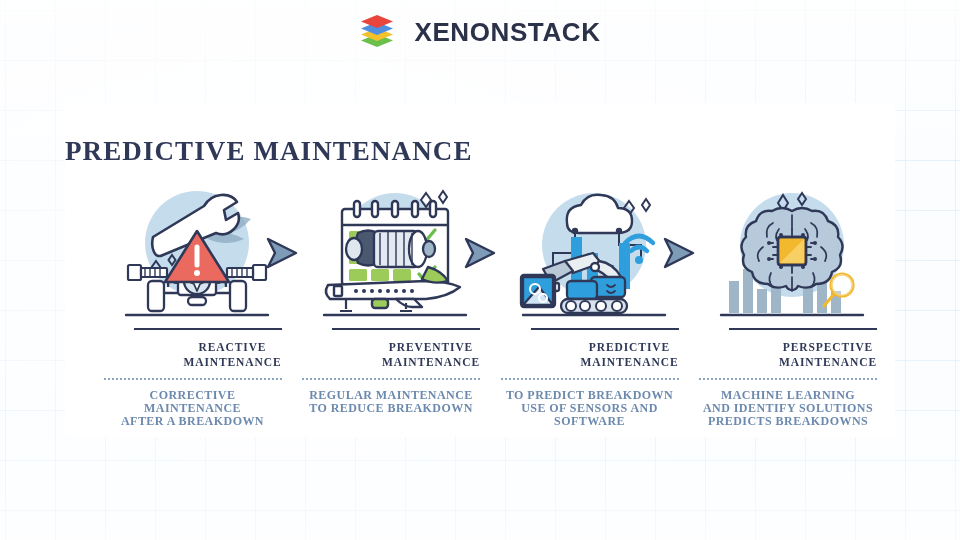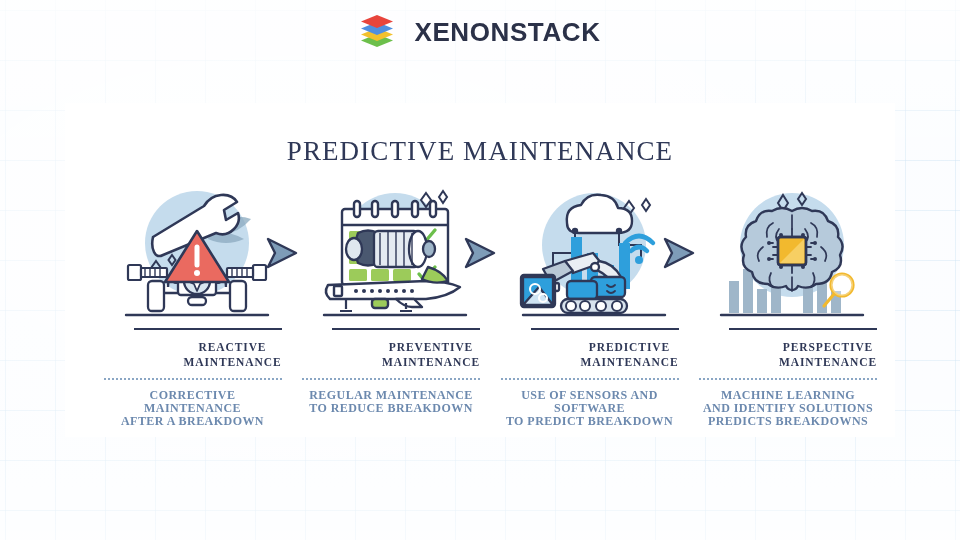--- a/index.html
+++ b/index.html
@@ -61,24 +61,24 @@
     position: absolute;
     left: 65px;
     top: 103px;
     width: 830px;
     height: 334px;
     background: #ffffff;
     z-index: 3;
   }
 
   #card-title {
-    text-align: center;
+    text-align: left;
     color: #2f3857;
     font-family: "Liberation Serif", serif;
-    font-weight: normal;
+    font-weight: bold;
     font-size: 27px;
     letter-spacing: 1.1px;
     margin-top: 33px;
   }
 
   
   #stages {
     position: absolute;
     left: 0; right: 0;
     top: 78px;
@@ -380,22 +380,22 @@
         <path d="M14 134 h142" stroke="#2f3857" stroke-width="2.4" stroke-linecap="round"></path>
       </svg>
 
       <div class="stage-divider-top"></div>
       <div class="stage-title">
         <div>PREDICTIVE</div>
         <div>MAINTENANCE</div>
       </div>
       <div class="stage-dots"></div>
       <div class="stage-desc">
+        <div>TO PREDICT BREAKDOWN</div>
         <div>USE OF SENSORS AND SOFTWARE</div>
-        <div>TO PREDICT BREAKDOWN</div>
       </div>
 
       <svg class="arrow" viewBox="0 0 44 44">
         <path d="M8 8 L36 22 L8 36 L15 22 Z" fill="#7e9cb8" stroke="#2f3857" stroke-width="2.4" stroke-linejoin="round"></path>
       </svg>
     </div>
 
     <div class="stage">
       <svg class="stage-art" viewBox="0 0 170 148">
         <circle cx="85" cy="64" r="52" fill="#c5dced"></circle>

